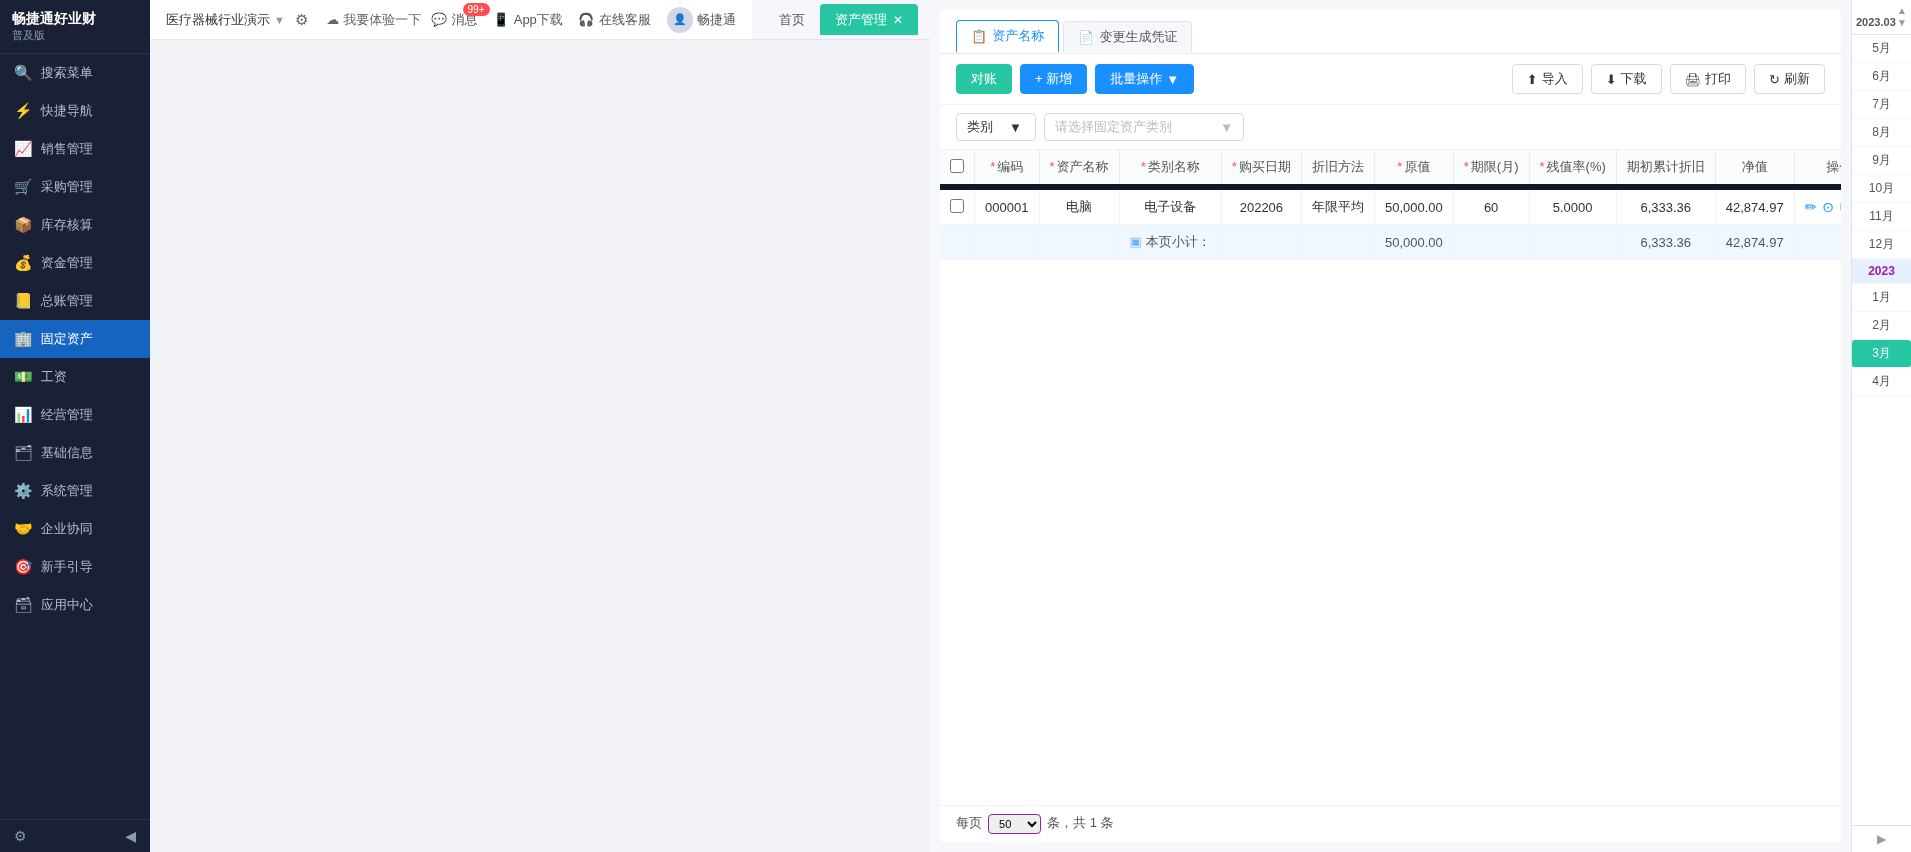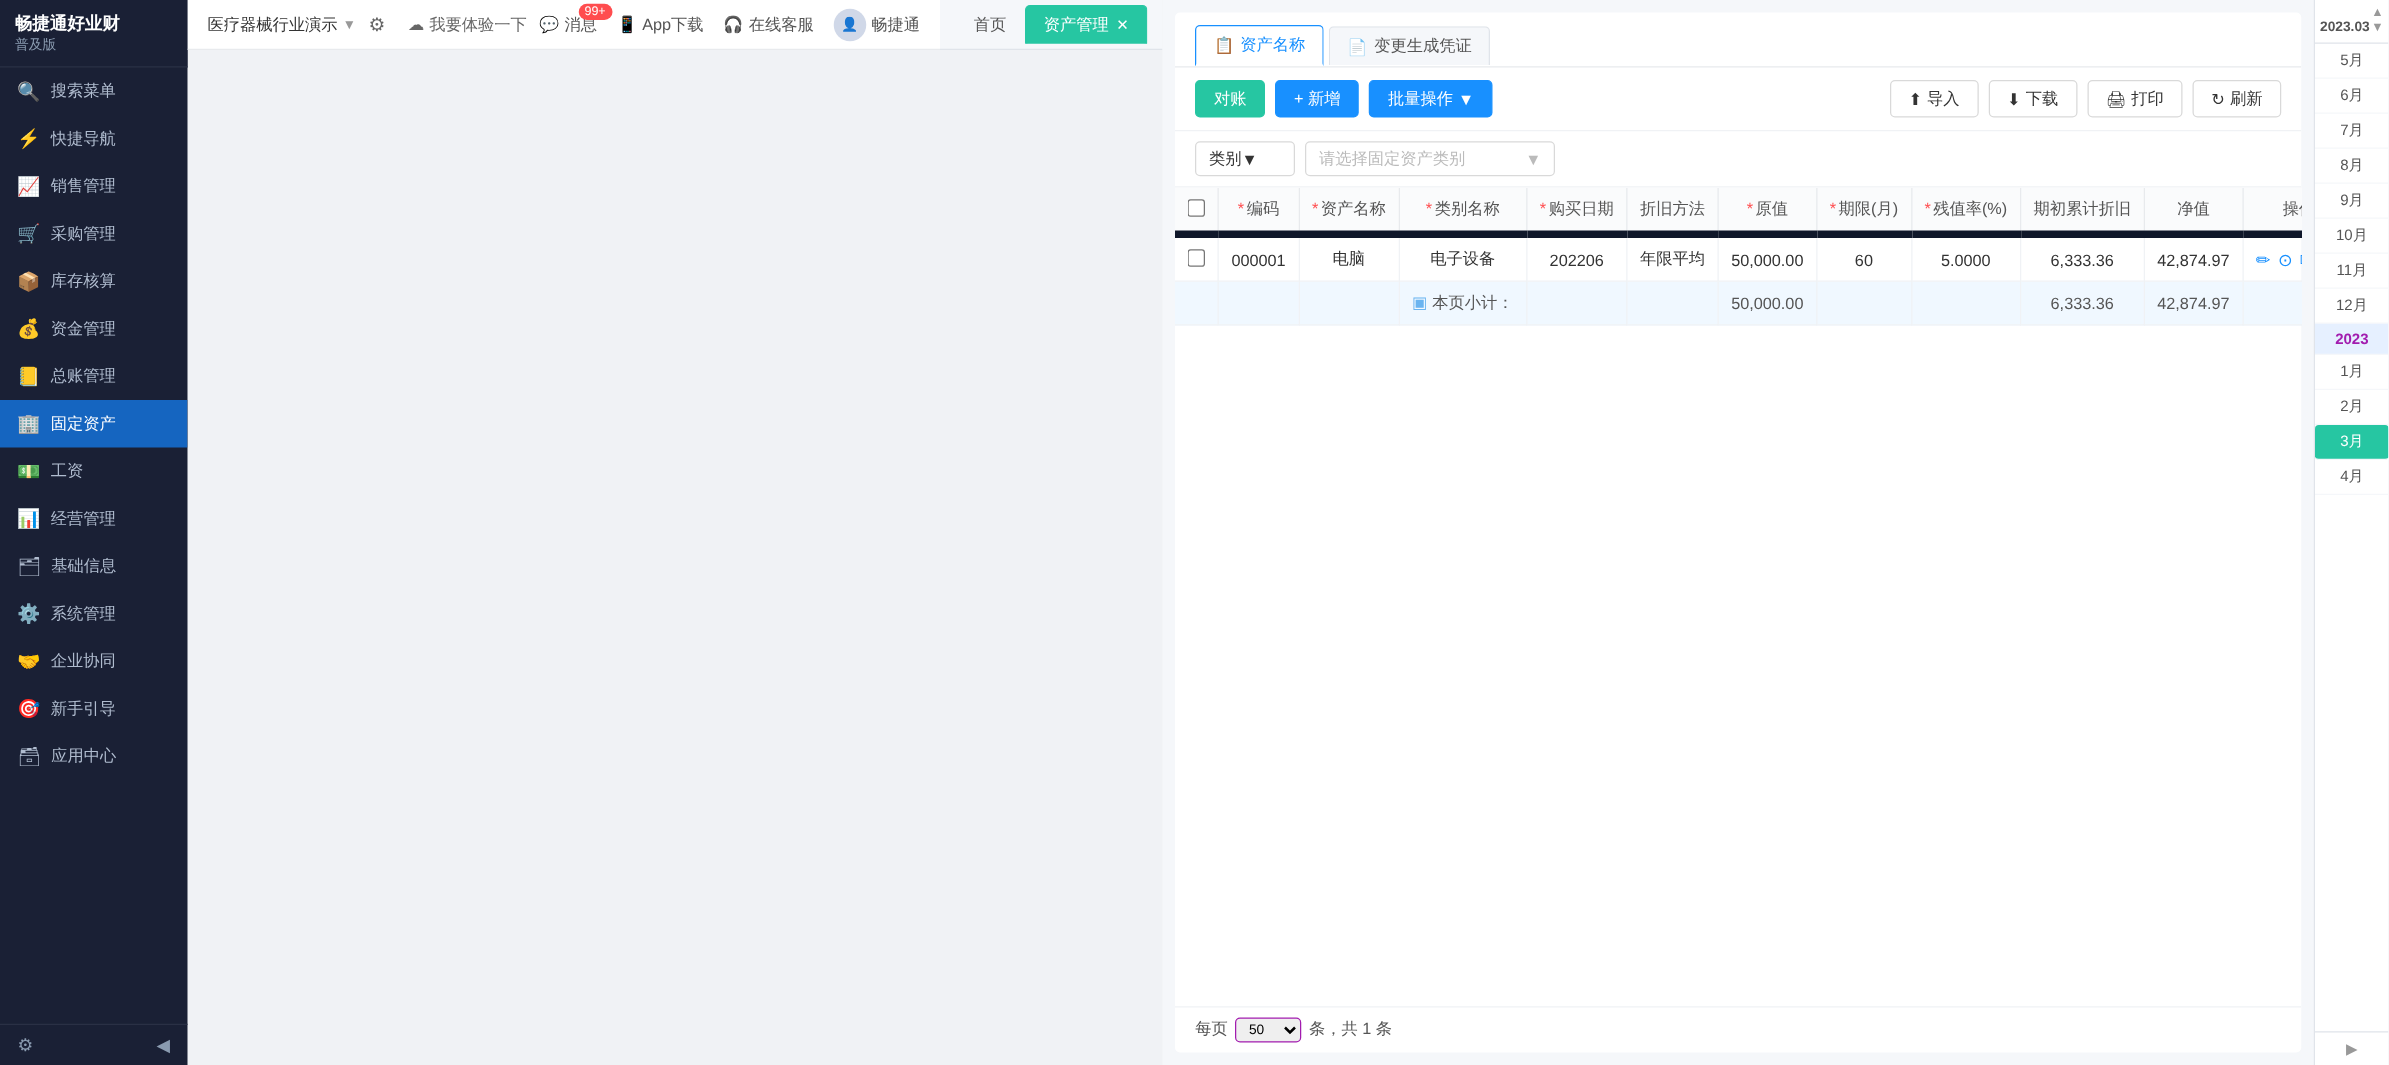--- a/index.html
+++ b/index.html
@@ -269,21 +269,21 @@
     .filter-select {
       display: flex;
       align-items: center;
       border: 1px solid #d9d9d9;
       border-radius: 4px;
       padding: 4px 10px;
       background: #fff;
       cursor: pointer;
       font-size: 13px;
       color: #333;
-      gap: 0;
+      gap: 16px;
       min-width: 80px;
     }
     .filter-input {
       display: flex;
       align-items: center;
       border: 1px solid #d9d9d9;
       border-radius: 4px;
       padding: 4px 10px;
       background: #fff;
       font-size: 13px;

